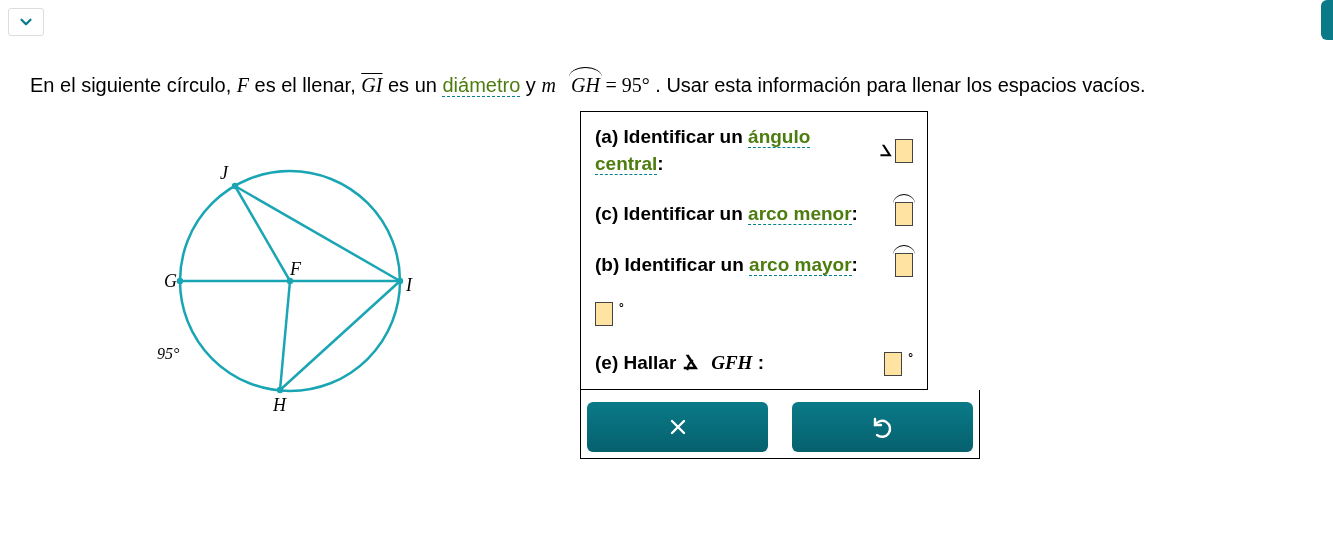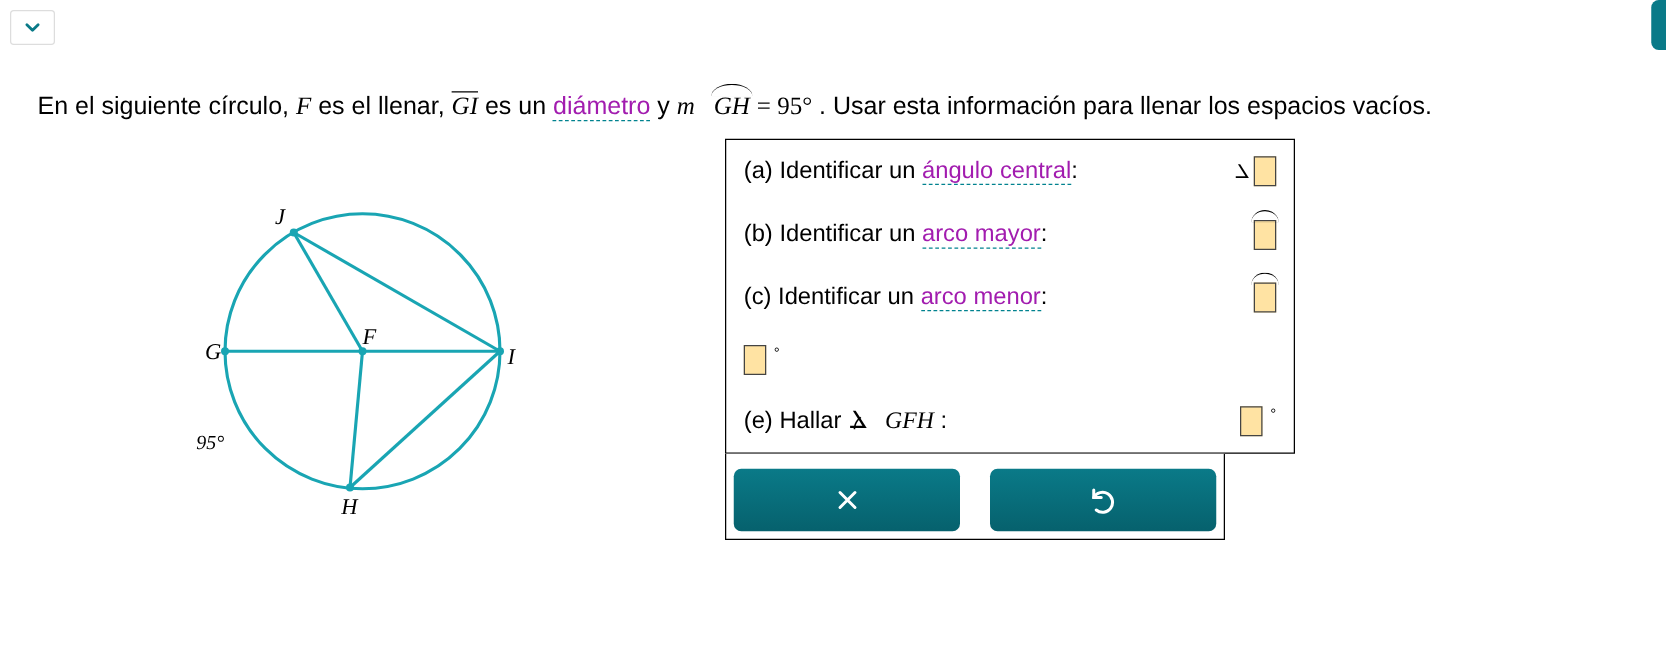--- a/index.html
+++ b/index.html
@@ -23,21 +23,21 @@
   }
   .chevron-btn svg { width: 18px; height: 18px; }
   .problem {
     padding: 10px 30px 0 30px;
     font-size: 20px;
     line-height: 1.55;
   }
   .math-it { font-family: 'Times New Roman', Georgia, serif; font-style: italic; }
   .math-up { font-family: Liberation Serif, serif; font-style: normal; }
   .link-term {
-    color: #a21caf;
+    color: #4d7c0f;
     border-bottom: 1px dashed #00828f;
     cursor: pointer;
     text-decoration: none;
   }
   .overline {
     text-decoration: overline;
     text-decoration-thickness: 1.2px;
   }
   .arc {
     position: relative;
@@ -56,21 +56,22 @@
   .content-row {
     display: flex;
     align-items: flex-start;
     gap: 30px;
     padding: 10px 30px;
   }
   .diagram-col { flex: 0 0 520px; display:flex; justify-content:center; padding-top:40px;}
   .qa-col { flex: 0 0 auto; }
   .qa-box {
     border: 1.5px solid #000;
-    width: 456px;
+    width: 348px;
+    font-weight: bold;
   }
   .qa-row {
     display: flex;
     align-items: center;
     padding: 12px 14px;
     gap: 14px;
   }
   .qa-prompt {
     flex: 1 1 auto;
     font-size: 19px;
@@ -201,30 +202,30 @@
           <span>(a) Identificar un </span><a class="link-term">ángulo central</a><span>:</span>
         </div>
         <div class="qa-answer">
           <span class="angle-sym">∠</span>
           <span class="blank"></span>
         </div>
       </div>
 
       <div class="qa-row">
         <div class="qa-prompt">
+          <span>(c) Identificar un </span><a class="link-term">arco menor</a><span>:</span>
+        </div>
+        <div class="qa-answer">
+          <span class="blank arc-over"></span>
+        </div>
+      </div>
+
+      <div class="qa-row">
+        <div class="qa-prompt">
           <span>(b) Identificar un </span><a class="link-term">arco mayor</a><span>:</span>
-        </div>
-        <div class="qa-answer">
-          <span class="blank arc-over"></span>
-        </div>
-      </div>
-
-      <div class="qa-row">
-        <div class="qa-prompt">
-          <span>(c) Identificar un </span><a class="link-term">arco menor</a><span>:</span>
         </div>
         <div class="qa-answer">
           <span class="blank arc-over"></span>
         </div>
       </div>
 
       <div class="qa-row">
         <div class="qa-answer">
           <span class="blank"></span>
               <span class="deg">°</span>

